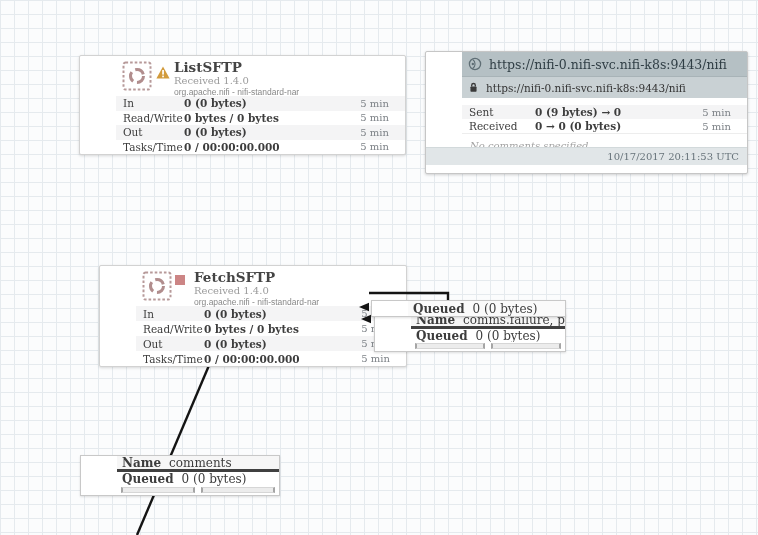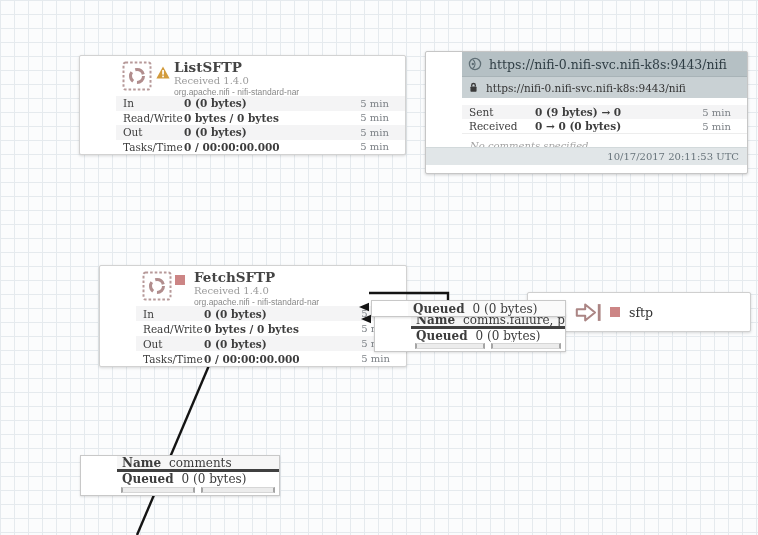--- a/index.html
+++ b/index.html
@@ -195,30 +195,20 @@
       <span class="stat-value">0 (0 bytes)</span>
       <span class="stat-window">5 min</span>
     </div>
     <div class="stat-row f-row">
       <span class="stat-label">Tasks/Time</span>
       <span class="stat-value">0 / 00:00:00.000</span>
       <span class="stat-window">5 min</span>
     </div>
   </div>
 
-  <div class="port abs" style="left:527px;top:292px;width:186px;height:38px;">
-    <span class="port-icon">
-      <svg viewBox="0 0 30 26" width="28" height="25">
-        <path d="M3 9.5 h9 V4.5 l10.5 8.5 -10.5 8.5 v-5 H3 z" fill="none" stroke="#ab8584" stroke-width="2.2" stroke-linejoin="round"></path>
-        <path d="M27 4 v18" stroke="#ab8584" stroke-width="3"></path>
-      </svg>
-    </span>
-    <span class="stop-square"></span>
-    <span class="port-label">sftp</span>
-  </div>
 
   <div class="conn-label abs z6" style="left:374px;top:313px;width:154px;">
     <div class="conn-row first" style="height:12px;">
       <span class="conn-key">Name</span>
       <span class="conn-val">comms.failure, permissio...</span>
     </div>
     <div class="conn-row" style="height:13px;">
       <span class="conn-key">Queued</span>
       <span class="conn-val">0 (0 bytes)</span>
     </div>

